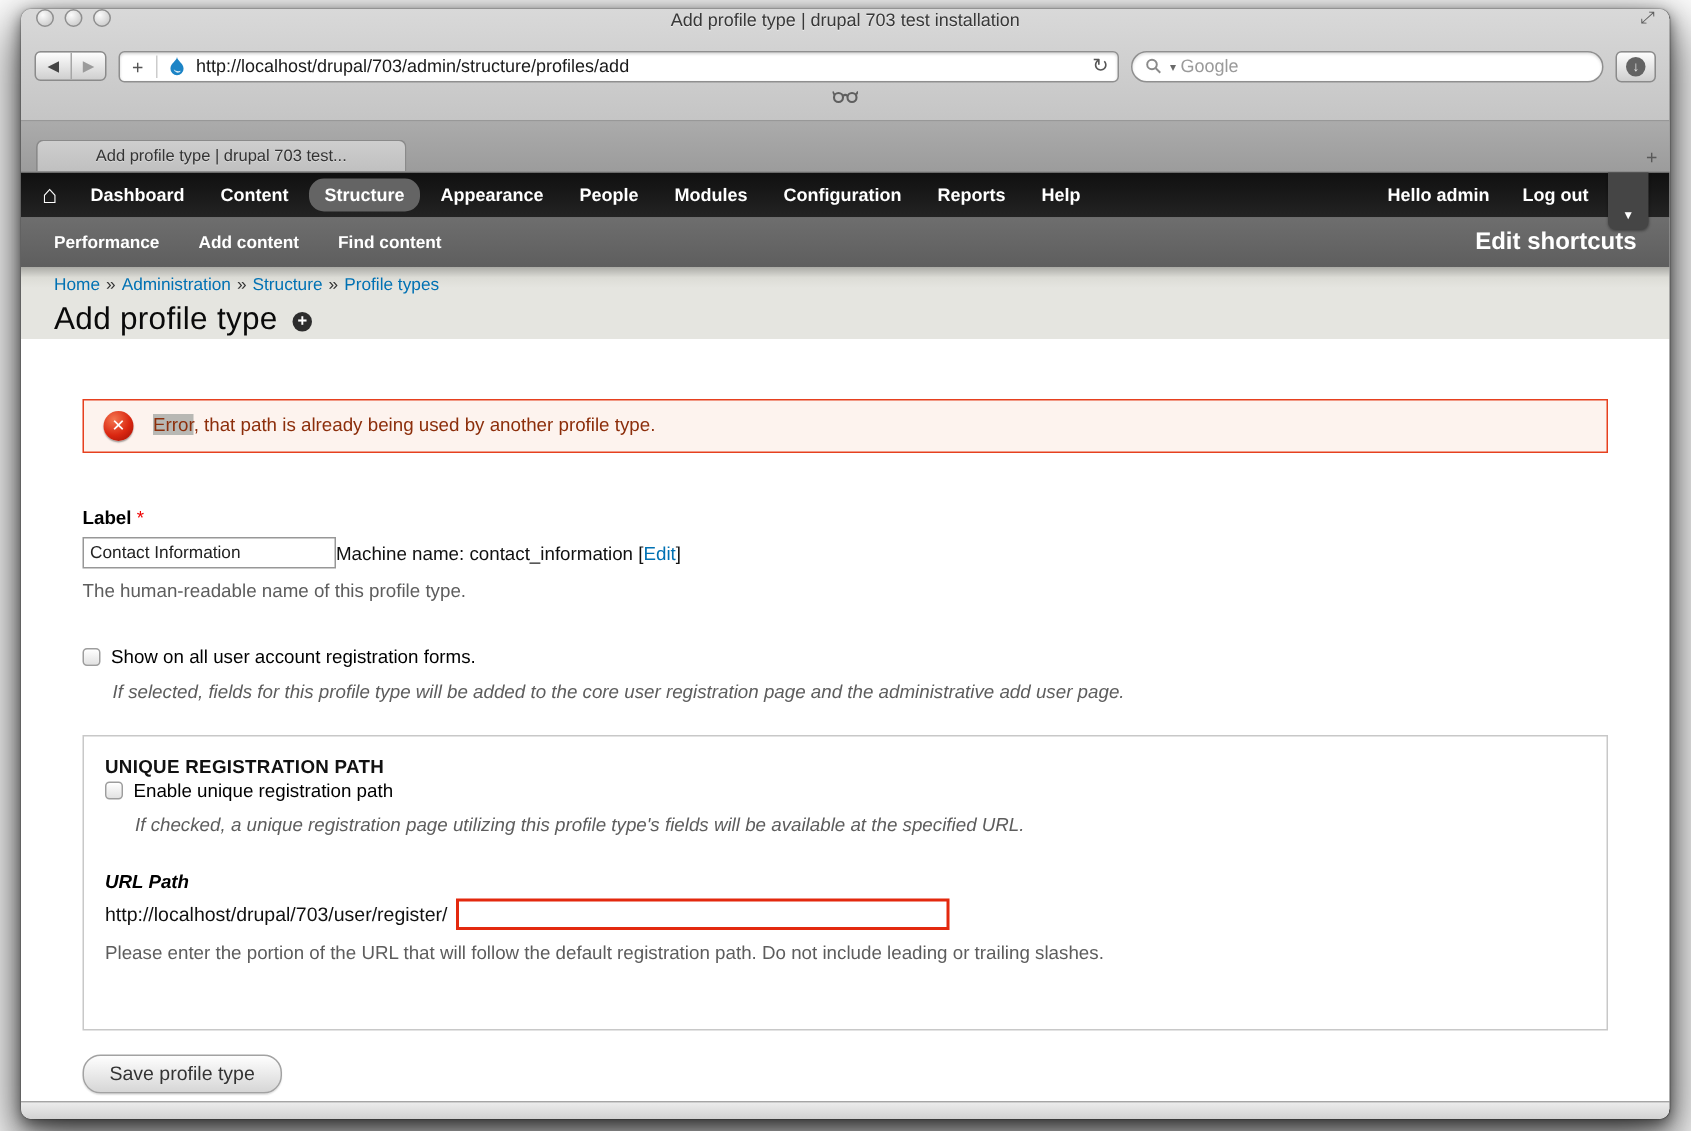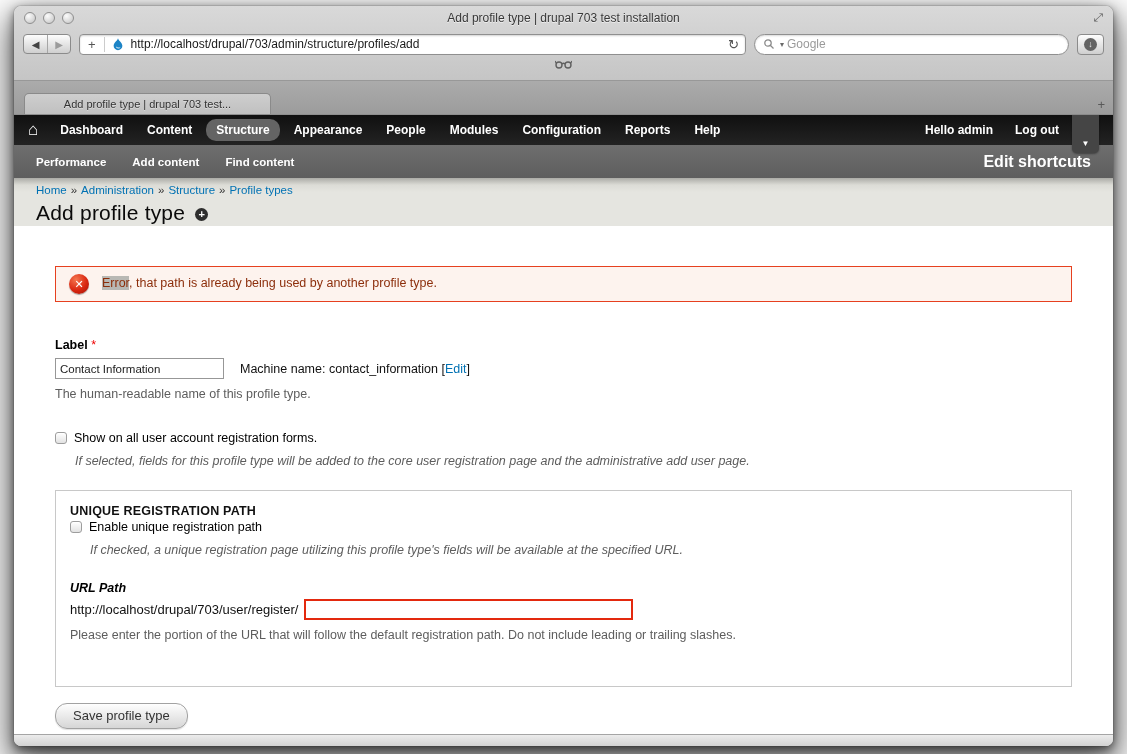--- a/index.html
+++ b/index.html
@@ -5,21 +5,21 @@
   * { box-sizing: border-box; margin: 0; padding: 0; }
   html,body { width:1127px; height:754px; overflow:hidden; background:#fff;
     font-family:"Liberation Sans","DejaVu Sans",sans-serif; }
   .window{ position:absolute; left:14px; top:6px; width:1099px; height:740px;
     border-radius:7px; background:#fff;
     box-shadow:0 14px 34px 6px rgba(0,0,0,.62), 0 3px 10px rgba(0,0,0,.55), 0 0 1px rgba(0,0,0,.8);
     display:flex; flex-direction:column; overflow:hidden; }
 
   
   .chrome{ background:linear-gradient(#d9d9d9,#bcbcbc); border-bottom:1px solid #8e8e8e; }
-  .titlebar{ height:23px; display:flex; align-items:center; position:relative; padding:0 10px; }
+  .titlebar{ height:23px; display:flex; position:relative; padding:0 10px; }
   .lights{ display:flex; gap:7px; }
   .light{ width:12px; height:12px; border-radius:50%; border:1px solid #8f8f8f;
     background:radial-gradient(circle at 35% 30%, #fbfbfb,#c2c2c2); }
   .win-title{ position:absolute; left:0; right:0; text-align:center; font-size:12px;
     color:#383838; text-shadow:0 1px 0 rgba(255,255,255,.6); }
   .fs-icon{ margin-left:auto; color:#5c5c5c; font-size:11px; transform:scaleX(1.1); cursor:default; }
 
   .navbar{ height:30px; display:flex; align-items:center; gap:8px; padding:0 9px; }
   .histctl{ display:flex; height:20px; border:1px solid #8b8b8b; border-radius:4px;
     background:linear-gradient(#fdfdfd,#cfcfcf); overflow:hidden; }
@@ -96,21 +96,21 @@
     padding:9px 10px 9px 46px; position:relative; min-height:36px; }
   .error-ico{ position:absolute; left:13px; top:7px; width:20px; height:20px; border-radius:50%;
     background:radial-gradient(circle at 35% 28%, #f4764f, #da2711 55%, #9c0f05);
     color:#fff; font-size:11px; font-weight:bold; text-align:center; line-height:20px;
     box-shadow:0 1px 1px rgba(0,0,0,.35); }
   .error-word{ background:#b8b8b4; }
 
   .form-item{ margin-top:36px; }
   .f-label{ font-weight:bold; font-size:12.5px; }
   .req{ color:#e00; }
-  .label-row{ display:flex; align-items:center; gap:16px; margin-top:6px; }
+  .label-row{ display:flex; align-items:center; gap:0; margin-top:6px; }
   input.text{ width:169px; height:21px; border:1px solid #979797; font-size:11.5px;
     padding:2px 4px; font-family:inherit; color:#222; }
   .machine{ font-size:12.5px; color:#111; }
   .machine a{ color:#0071b3; text-decoration:none; }
   .descr{ color:#5d5d5d; margin-top:8px; font-size:12.5px; }
 
   .check-row{ display:flex; align-items:center; gap:7px; margin-top:30px; }
   .checkbox{ width:12px; height:12px; border:1px solid #9d9d9d; border-radius:3px;
     background:linear-gradient(#fff,#e2e2e2); box-shadow:inset 0 1px 1px rgba(255,255,255,.8); }
   .check-desc{ margin-left:20px; margin-top:9px; color:#5d5d5d;font-style:italic; }

